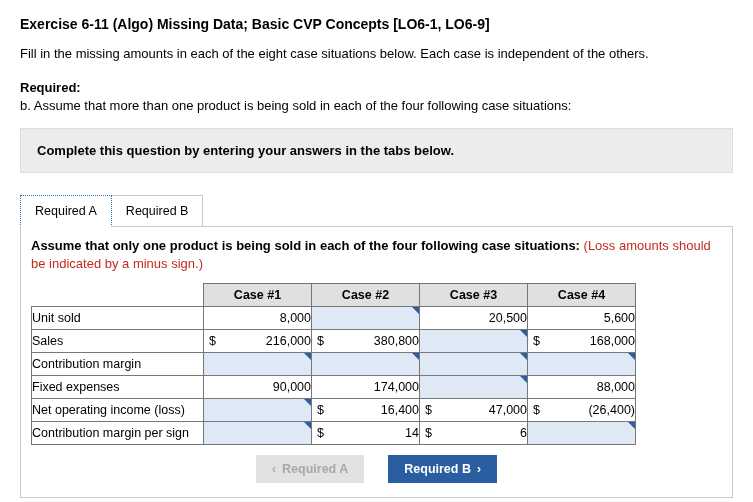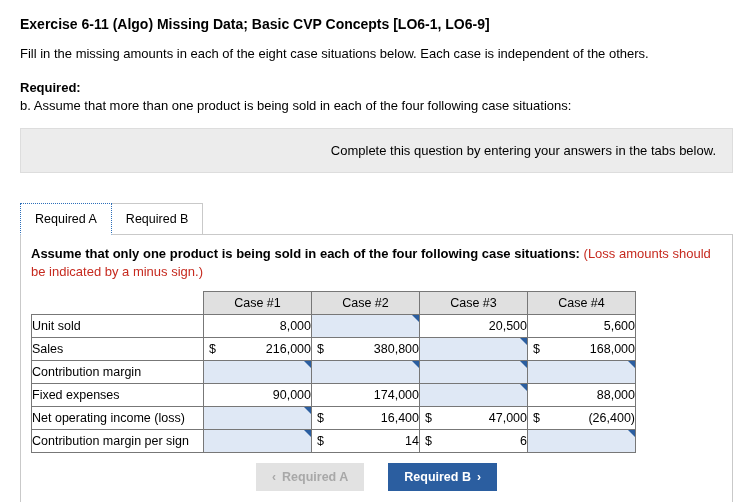--- a/index.html
+++ b/index.html
@@ -13,24 +13,23 @@
     background: #fff;
   }
   .title { font-size: 14px; font-weight: bold; margin-bottom: 14px; }
   .intro { margin-bottom: 17px; line-height: 1.3; }
   .req-hdr { font-weight: bold; margin-bottom: 2px; }
   .req-list { margin: 0 0 14px 0; line-height: 1.35; }
   .instruction-box {
     background: #ececec;
     border: 1px solid #ddd;
     padding: 14px 16px;
-    font-weight: normal;
+    font-weight: bold;
     font-size: 13px;
-    margin-bottom: 16px;
-    text-align: right;
+    margin-bottom: 8px;
   }
   .spacer { height: 14px; }
   .tab-wrap {}
   .tabs { display: flex; }
   .tab {
     border: 1px solid #c9c9c9;
     padding: 8px 14px;
     font-size: 12.5px;
     background: #fff;
     cursor: pointer;
@@ -56,21 +55,21 @@
   }
   table.data th, table.data td {
     border: 1px solid #777;
     padding: 0;
     height: 23px;
     vertical-align: middle;
   }
   .rowlabel { width: 172px; padding-left: 6px; text-align: left; }
   .col-head {
     background: #e0e0e0;
-    font-weight: normal;
+    font-weight: bold;
     text-align: center;
     width: 108px;
   }
   .cell {
     width: 108px;
     text-align: right;
     padding-right: 4px;
     position: relative;
   }
   .cell .cur {

